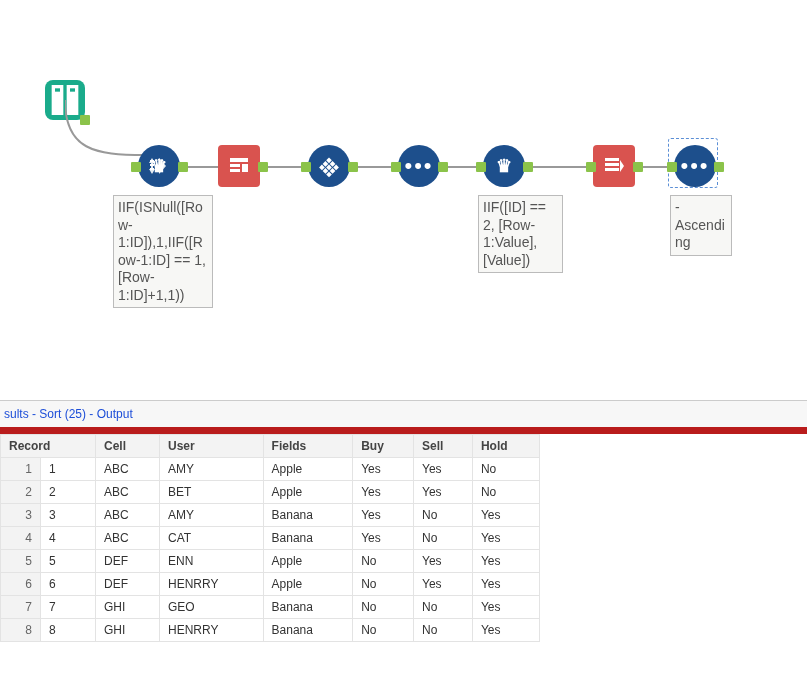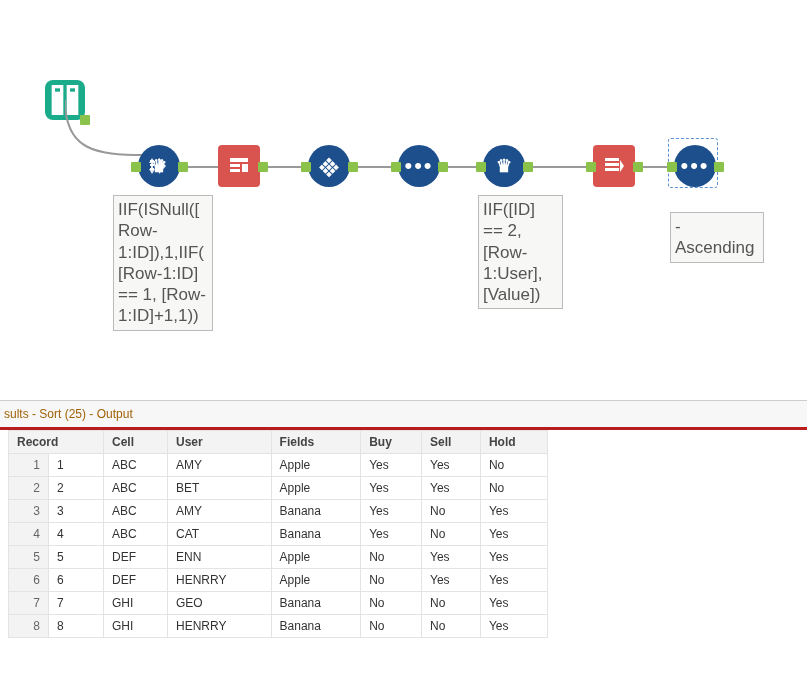--- a/index.html
+++ b/index.html
@@ -57,21 +57,21 @@
     background: #999;
   }
   .curve {
     position: absolute;
     stroke: #999;
     stroke-width: 2;
     fill: none;
   }
   .anno {
     position: absolute;
-    font-size: 17px;
+    font-size: 14px;
     color: #555;
     border: 1px solid #bbb;
     background: #f7f7f5;
     padding: 3px 4px;
     line-height: 1.25;
     max-width: 100px;
     word-wrap: break-word;
   }
   .selected-frame {
     position: absolute;
@@ -84,22 +84,22 @@
     position: absolute;
     top: 400px;
     left: 0;
     width: 807px;
     border-top: 1px solid #ccc;
     background: #fff;
   }
   .results-header {
     padding: 6px 4px;
     font-size: 12px;
-    color: #a16207;
-    border-bottom: 3px solid #b91c1c;
+    color: #1d4ed8;
+    border-bottom: 7px solid #b91c1c;
     background: #f7f7f7;
   }
   .toolbar {
     display: flex;
     align-items: center;
     padding: 8px 10px;
     gap: 6px;
     border-bottom: 1px solid #e5e5e5;
     color: #555;
     font-size: 13px;
@@ -117,21 +117,21 @@
   .toolbar .check { color: #aaa; font-size: 16px; }
   .toolbar .arrow-btn {
     color: #bbb;
     font-size: 16px;
     padding: 0 4px;
     cursor: pointer;
   }
   table.data {
     border-collapse: collapse;
     width: 540px;
-    margin-left: 8px;
+    margin-left: 0;
     font-size: 12px;
   }
   table.data th, table.data td {
     border: 1px solid #e3e3e3;
     padding: 4px 8px;
     text-align: left;
     height: 22px;
   }
   table.data th {
     background: #f3f3f3;
@@ -218,41 +218,41 @@
   <div class="conn-dot" style="left:391px; top:162px;"></div>
   <div class="conn-dot" style="left:438px; top:162px;"></div>
   <div class="conn-line" style="left:448px; top:166px; width:35px;"></div>
 
   <div class="tool" style="left:483px; top:145px;">
     <span style="position:absolute;color:#fff;font-size:18px;font-weight:bold;">♛</span>
   </div>
   <div class="conn-dot" style="left:476px; top:162px;"></div>
   <div class="conn-dot" style="left:523px; top:162px;"></div>
   <div class="conn-line" style="left:533px; top:166px; width:60px;"></div>
-  <div class="anno" style="left:478px; top:195px; width:85px;">IIF([ID] == 2, [Row-1:User], [Value])</div>
+  <div class="anno" style="left:478px; top:195px; width:85px;">IIF([ID] == 2, [Row-1:Value], [Value])</div>
 
   <div class="tool square" style="left:593px; top:145px; background:#d9534f; border-radius:4px;">
     <svg viewBox="0 0 24 24">
         <rect x="3" y="4" width="14" height="3" fill="#fff"></rect>
         <rect x="3" y="9" width="14" height="3" fill="#fff"></rect>
         <rect x="3" y="14" width="14" height="3" fill="#fff"></rect>
         <path fill="#fff" d="M18 6l4 6-4 6z"></path>
       </svg>
   </div>
   <div class="conn-dot" style="left:586px; top:162px;"></div>
   <div class="conn-dot" style="left:633px; top:162px;"></div>
   <div class="conn-line" style="left:643px; top:166px; width:28px;"></div>
 
   <div class="selected-frame" style="left:668px; top:138px; width:50px; height:50px;"></div>
   <div class="tool" style="left:674px; top:145px;">
     <span style="color:#fff;font-size:22px;letter-spacing:2px;">•••</span>
   </div>
   <div class="conn-dot" style="left:667px; top:162px;"></div>
   <div class="conn-dot" style="left:714px; top:162px;"></div>
-  <div class="anno" style="left:670px; top:212px; width:94px;"> - Ascending</div>
+  <div class="anno" style="left:670px; top:195px; width:62px;"> - Ascending</div>
 
 </div>
 
 <div class="results-panel">
   <div class="results-header">
     <span>sults</span><span> - Sort (25) - Output</span>
   </div>
   <table class="data">
     <thead>
       <tr>

